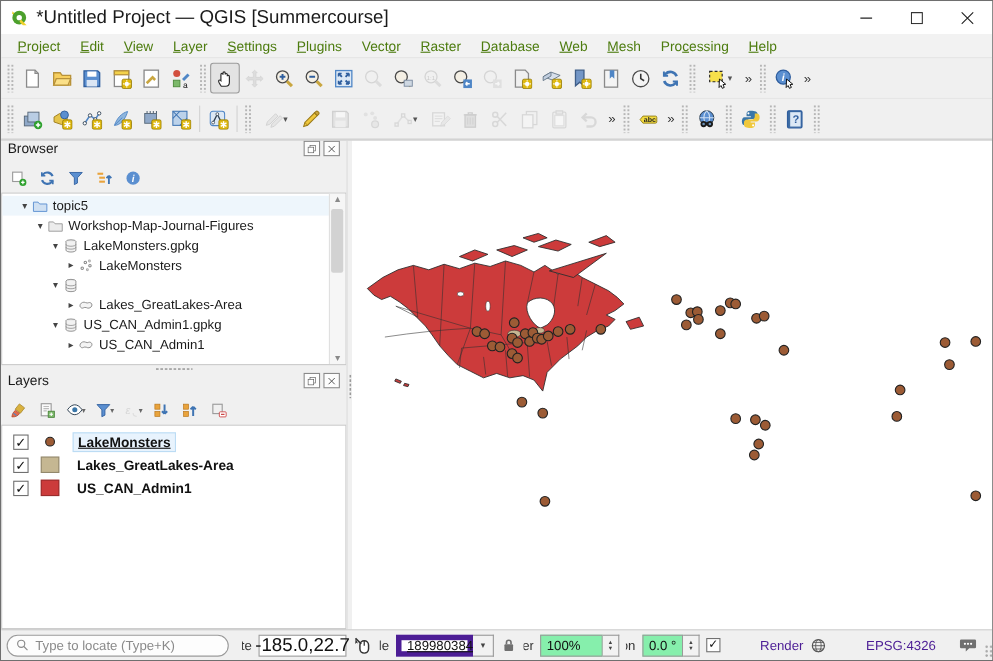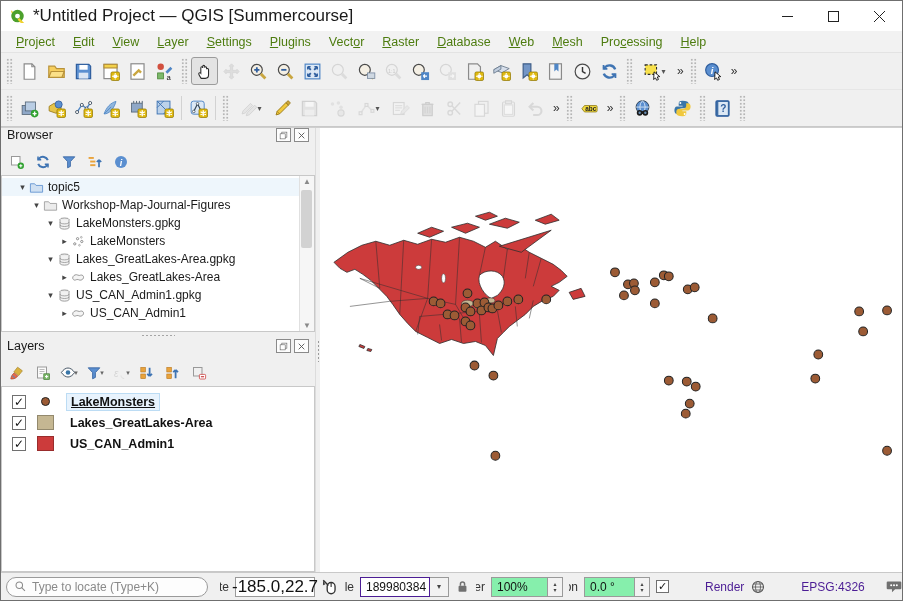--- a/index.html
+++ b/index.html
@@ -72,21 +72,21 @@
   .lrow.sel .llabel{background:#e8f3fd;border:1px solid #bcdcf4;text-decoration:underline;}
   
   .statusbar{height:28px;background:#f0f0f0;border-top:1px solid #c9c9c9;display:flex;align-items:center;padding:0 5px;gap:6px;flex:0 0 auto;}
   .locator{width:202px;height:20px;border:1px solid #9a9a9a;border-radius:10px;background:#fdfdfd;display:flex;align-items:center;padding:0 7px;gap:5px;flex:0 0 auto;}
   .locator svg{width:13px;height:13px;flex:0 0 auto;}
   .locator .ph{font-size:12px;color:#8a8a8a;white-space:nowrap;overflow:hidden;}
   .clip{width:9px;overflow:hidden;direction:rtl;white-space:nowrap;font-size:12px;color:#333;flex:0 0 auto;}
   .sbox{height:20px;border:1px solid #9a9a9a;background:#fff;display:flex;align-items:center;justify-content:center;font-size:17px;color:#111;flex:0 0 auto;}
   .coordbox{width:80px;}
   .combo{display:flex;align-items:stretch;flex:0 0 auto;height:20px;}
-  .combo .val{width:70px;border:1px solid #4c1d95;background:#fff;font-size:12px;display:flex;align-items:center;padding-left:5px;color:#111;}
+  .combo .val{width:70px;border:5px solid #4c1d95;background:#fff;font-size:12px;display:flex;align-items:center;padding-left:5px;color:#111;text-decoration:underline;}
   .combo .drop{width:19px;border:1px solid #9a9a9a;border-left:none;background:#f2f2f2;display:flex;align-items:center;justify-content:center;font-size:8px;color:#444;}
   .spin{display:flex;align-items:stretch;height:20px;flex:0 0 auto;}
   .spin .val{border:1px solid #9a9a9a;background:#86efac;font-size:12px;display:flex;align-items:center;padding-left:5px;color:#111;}
   .spin .btns{width:15px;border:1px solid #9a9a9a;border-left:none;background:#f2f2f2;display:flex;flex-direction:column;align-items:center;justify-content:center;font-size:6px;color:#444;line-height:6px;}
   .sicon{width:18px;height:18px;flex:0 0 auto;}
   .rendergrp{display:flex;align-items:center;gap:4px;flex:0 0 auto;}
   .rendergrp .cbx{width:13px;height:13px;border:1px solid #707070;background:#fff;font-size:11px;line-height:11px;text-align:center;color:#111;}
   .slabel{font-size:12px;color:#4c1d95;white-space:nowrap;margin-left:32px;}
   .crsgrp{display:flex;align-items:center;gap:3px;flex:0 0 auto;}
   .rgrip{width:12px;height:12px;align-self:flex-end;margin-bottom:2px;background-image:radial-gradient(circle,#a8a8a8 1px,transparent 1.2px);background-size:4px 4px;background-position:bottom right;flex:0 0 auto;}
@@ -592,21 +592,20 @@
                 </svg>
                 <span>LakeMonsters</span>
               </div>
               <div class="trow" style="padding-left: 42px;">
                 <span class="texp">▾</span>
                 <svg class="ic" viewBox="0 0 16 16">
                   <ellipse cx="8" cy="3.8" rx="4.8" ry="1.7" fill="#e8e8e8" stroke="#808080" stroke-width="0.8"></ellipse>
                   <path d="M3.2 3.8v8.4c0 1 2.1 1.8 4.8 1.8s4.8-.8 4.8-1.8V3.8" fill="#f2f2f2" stroke="#808080" stroke-width="0.8"></path>
                   <path d="M3.2 6.6c0 1 2.1 1.8 4.8 1.8s4.8-.8 4.8-1.8M3.2 9.4c0 1 2.1 1.8 4.8 1.8s4.8-.8 4.8-1.8" fill="none" stroke="#808080" stroke-width="0.7"></path>
                 </svg>
-                <span>Lakes_GreatLakes-Area.gpkg</span>
               </div>
               <div class="trow" style="padding-left: 56px;">
                 <span class="texp">▸</span>
                 <svg class="ic" viewBox="0 0 16 16">
                   <path d="M1.8 8.5c0-2 2-3.5 4-3.5 1.2 0 1.6.8 3 .8s1.5-.8 3-.3c1.5.5 1.9 2 1.4 3.2-.6 1.5-2.3 2.3-3.8 2.1-1.2-.2-1.6-.9-2.9-.7-1.3.2-1.9 1-3.1.6-.8-.4-1.6-1.1-1.6-2.2z" fill="#f4f4f4" stroke="#888" stroke-width="0.9"></path>
                 </svg>
                 <span>Lakes_GreatLakes-Area</span>
               </div>
               <div class="trow" style="padding-left: 42px;">
                 <span class="texp">▾</span>
@@ -836,21 +835,21 @@
     <div class="clip">Magnifier</div>
     <div class="spin">
       <div class="val" style="width:57px">100%</div>
       <div class="btns">
           <span>▴</span>
           <span>▾</span>
         </div>
     </div>
     <div class="clip">Rotation</div>
     <div class="spin">
-      <div class="val" style="width:51px">0.0 °</div>
+      <div class="val" style="width:37px">0.0 °</div>
       <div class="btns">
           <span>▴</span>
           <span>▾</span>
         </div>
     </div>
     <div class="rendergrp">
       <div class="cbx">✓</div>
       <span class="slabel">Render</span>
     </div>
     <div class="crsgrp">

